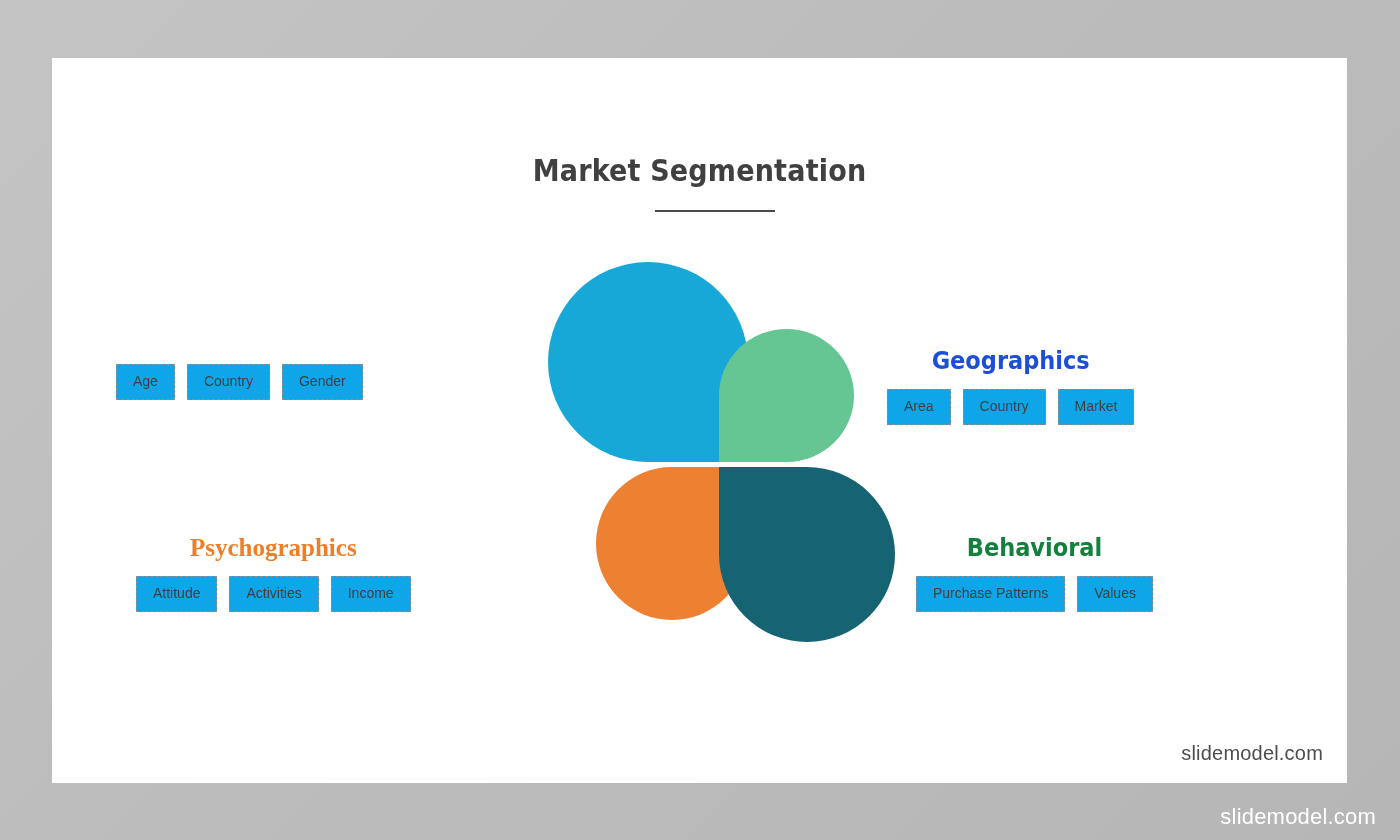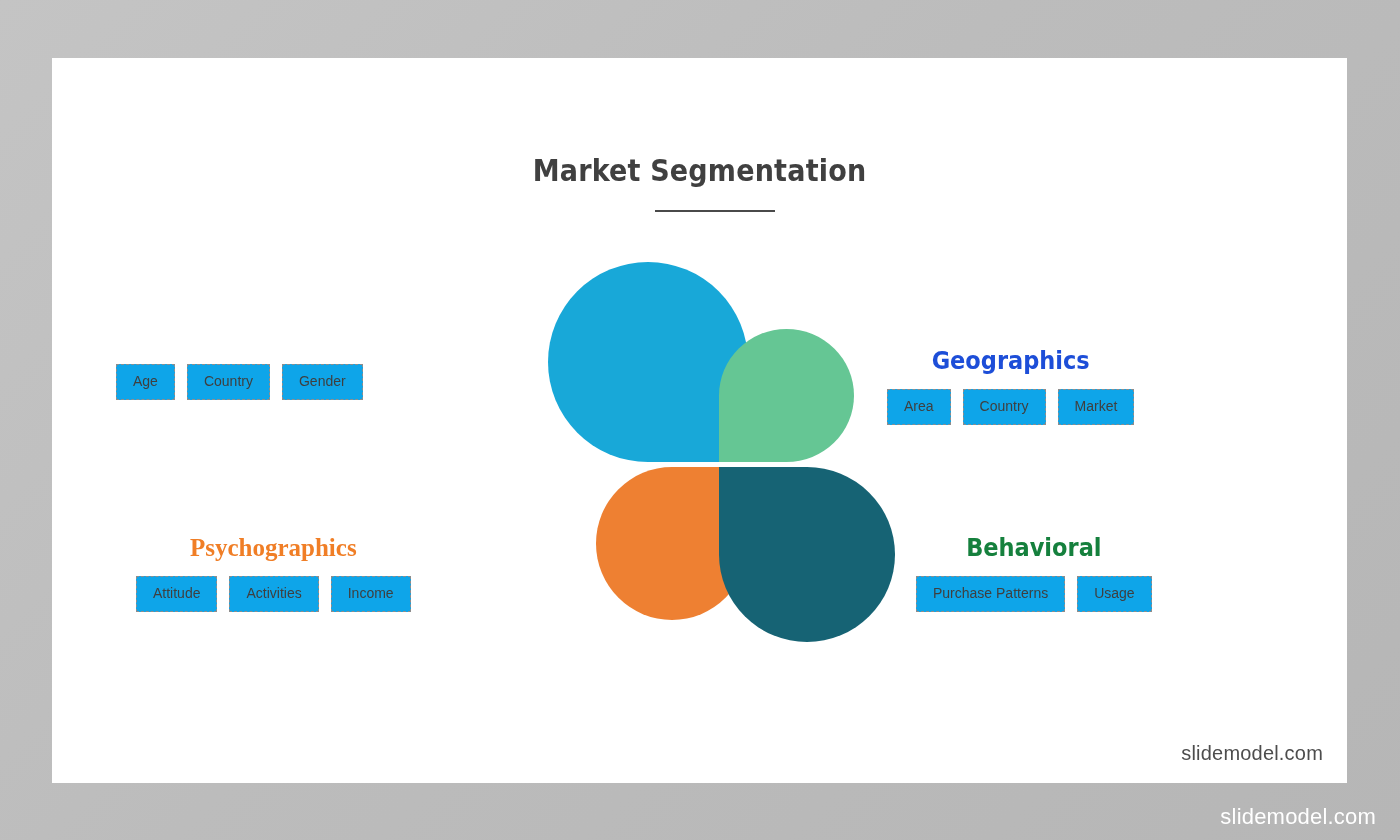--- a/index.html
+++ b/index.html
@@ -198,21 +198,21 @@
         <div class="tag">Attitude</div>
         <div class="tag">Activities</div>
         <div class="tag">Income</div>
       </div>
     </div>
 
     <div class="group" id="group-behavioral">
       <div class="group-title" style="color:#15803d;">Behavioral</div>
       <div class="tags">
         <div class="tag">Purchase Patterns</div>
-        <div class="tag">Usage</div>
+        <div class="tag">Values</div>
       </div>
     </div>
 
     <div class="watermark-slide">slidemodel.com</div>
   </div>
 
   <div class="watermark-canvas">slidemodel.com</div>
 </div>
 
 </body></html>

